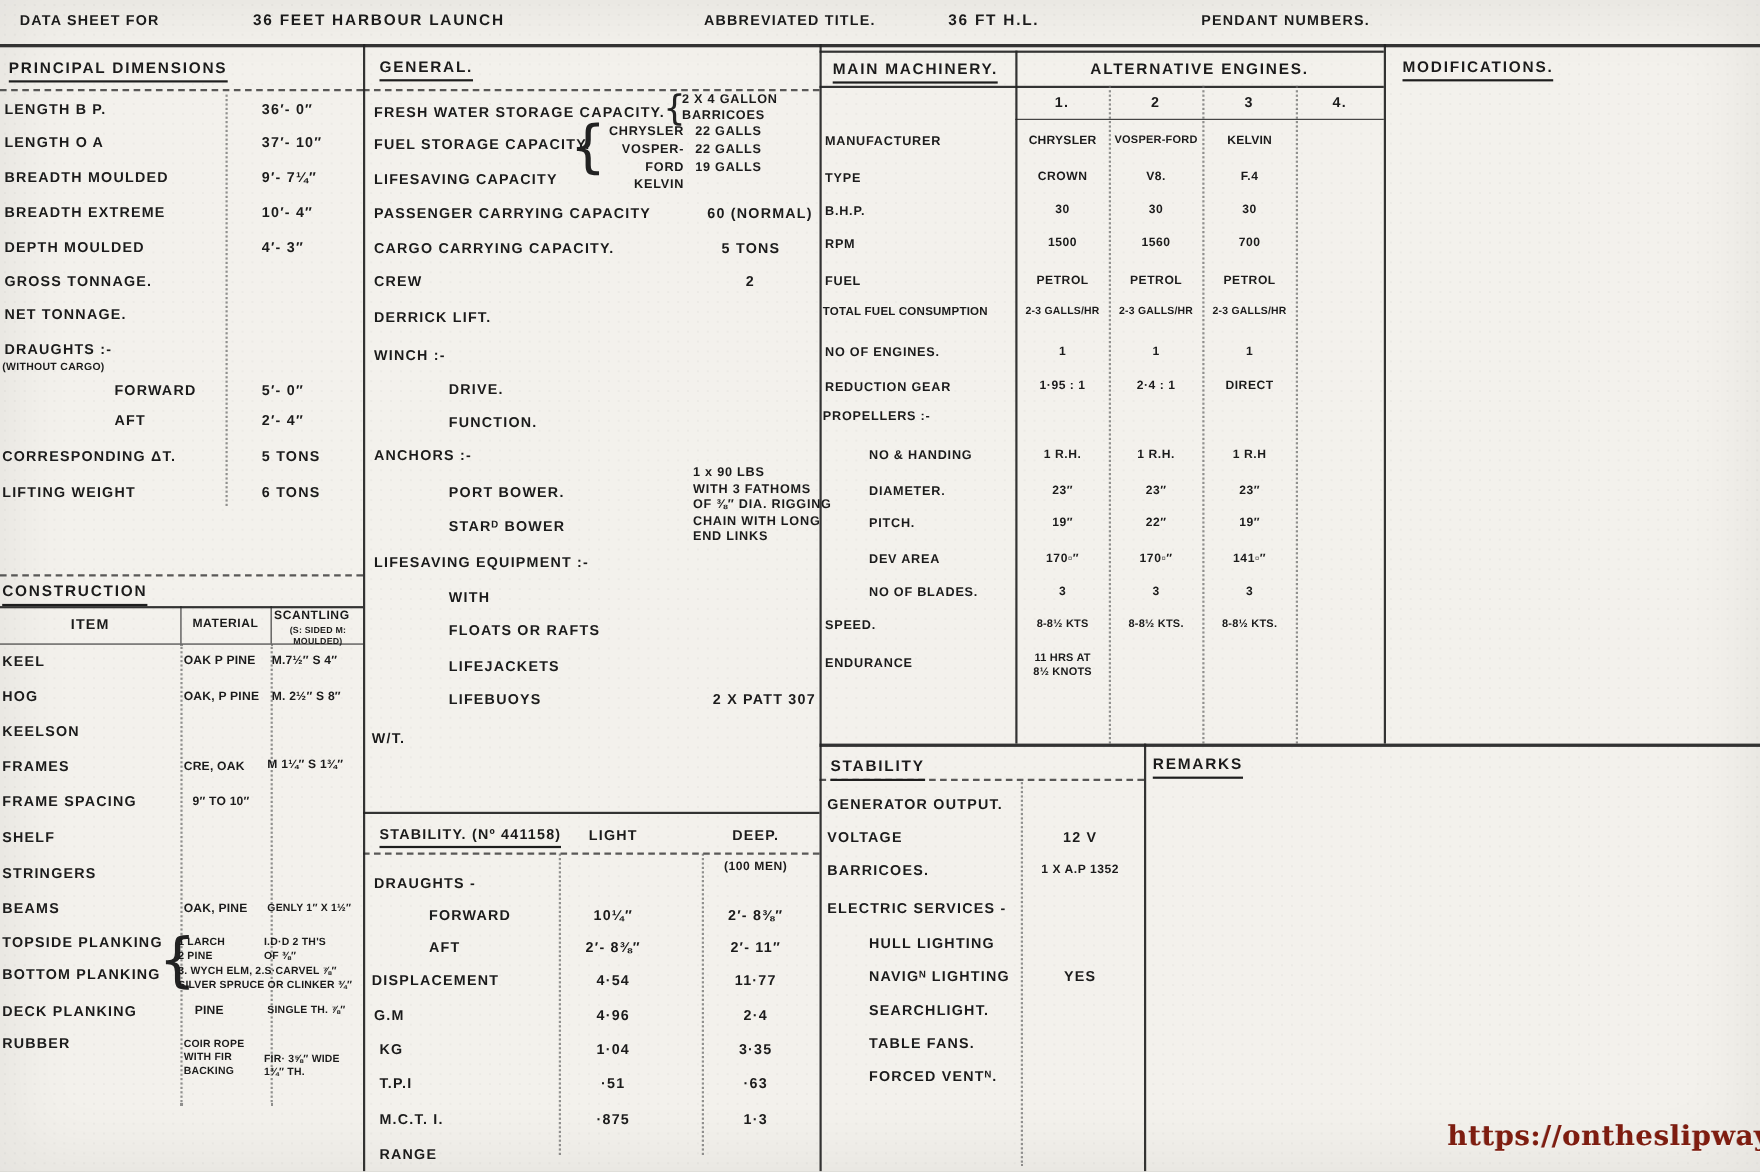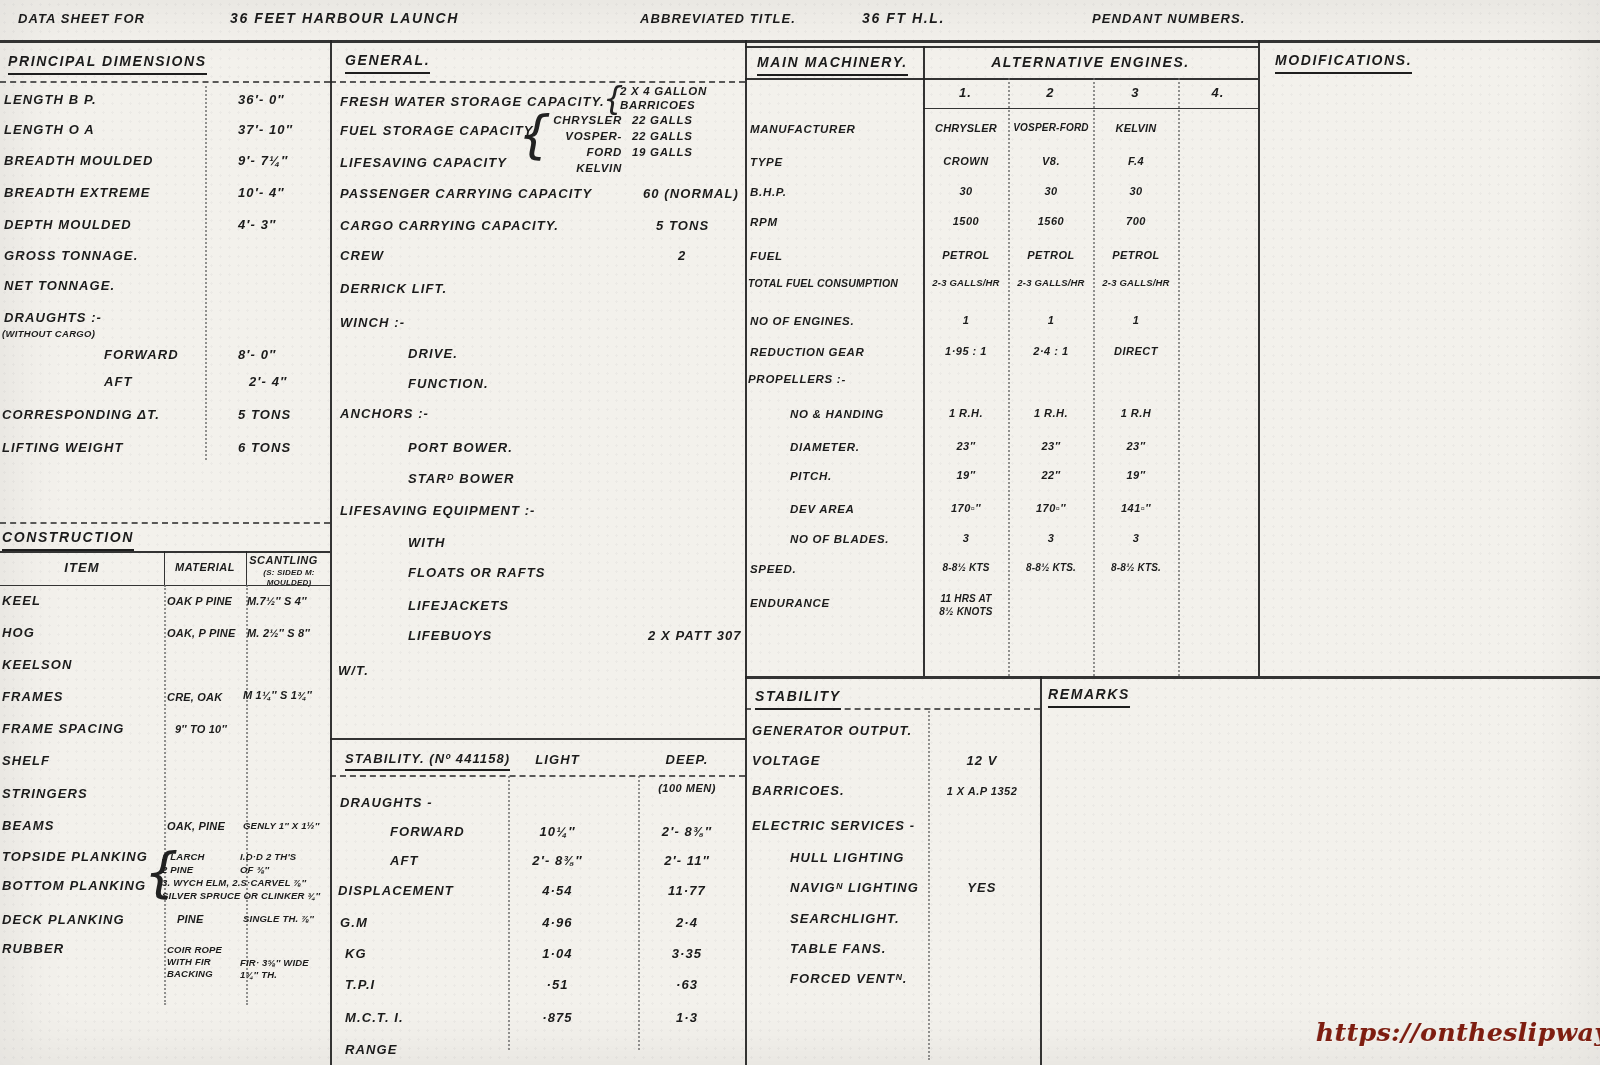--- a/index.html
+++ b/index.html
@@ -4,21 +4,20 @@
 <style>
   html,body{margin:0;padding:0;background:#d8d6d1;}
   #sheet{
     position:relative;width:1600px;height:1065px;overflow:hidden;
     background-color:#f3f1ec;
     background-image:radial-gradient(rgba(40,40,40,0.035) 1px, transparent 1.3px);
     background-size:9px 9px;
     box-shadow:inset 0 0 70px rgba(30,30,30,0.08);
     font-family:"Liberation Sans","DejaVu Sans",sans-serif;
     color:#1a1a1a;
-    font-style:italic;
   }
   .t{
     position:absolute;font-size:13px;font-weight:700;letter-spacing:1.1px;
     line-height:1.25;white-space:pre-line;color:#1b1b1b;
   }
   .lg{font-size:14px;letter-spacing:1.6px;}
   .sm{font-size:11px;letter-spacing:0.5px;}
   .xs{font-size:9.5px;letter-spacing:0.3px;}
   .xxs{font-size:8px;letter-spacing:0.2px;}
   .m{font-size:11.5px;letter-spacing:0.7px;}
@@ -90,23 +89,23 @@
   <div class="t" style="left:238px;top:153px">9′- 7¼″</div>
   <div class="t" style="left:4px;top:185px">BREADTH EXTREME</div>
   <div class="t" style="left:238px;top:185px">10′- 4″</div>
   <div class="t" style="left:4px;top:217px">DEPTH MOULDED</div>
   <div class="t" style="left:238px;top:217px">4′- 3″</div>
   <div class="t" style="left:4px;top:248px">GROSS TONNAGE.</div>
   <div class="t" style="left:4px;top:278px">NET TONNAGE.</div>
   <div class="t" style="left:4px;top:310px">DRAUGHTS :-</div>
   <div class="t xs" style="left:2px;top:328px">(WITHOUT CARGO)</div>
   <div class="t" style="left:104px;top:347px">FORWARD</div>
-  <div class="t" style="left:238px;top:347px">8′- 0″</div>
+  <div class="t" style="left:238px;top:347px">5′- 0″</div>
   <div class="t" style="left:104px;top:374px">AFT</div>
-  <div class="t" style="left:249px;top:374px">2′- 4″</div>
+  <div class="t" style="left:238px;top:374px">2′- 4″</div>
   <div class="t" style="left:2px;top:407px">CORRESPONDING ΔT.</div>
   <div class="t" style="left:238px;top:407px">5 TONS</div>
   <div class="t" style="left:2px;top:440px">LIFTING WEIGHT</div>
   <div class="t" style="left:238px;top:440px">6 TONS</div>
 
   <div class="t lg title" style="left:2px;top:529px">CONSTRUCTION</div>
   <div class="t c" style="left:0;top:560px;width:164px">ITEM</div>
   <div class="t sm c" style="left:166px;top:561px;width:78px">MATERIAL</div>
   <div class="t sm c" style="left:248px;top:554px;width:71px">SCANTLING</div>
   <div class="t xxs c" style="left:248px;top:568px;width:82px">(S: SIDED M: MOULDED)</div>
@@ -168,20 +167,25 @@
   <div class="t" style="left:656px;top:218px">5 TONS</div>
   <div class="t" style="left:340px;top:248px">CREW</div>
   <div class="t" style="left:678px;top:248px">2</div>
   <div class="t" style="left:340px;top:281px">DERRICK LIFT.</div>
   <div class="t" style="left:340px;top:315px">WINCH :-</div>
   <div class="t" style="left:408px;top:346px">DRIVE.</div>
   <div class="t" style="left:408px;top:376px">FUNCTION.</div>
   <div class="t" style="left:340px;top:406px">ANCHORS :-</div>
   <div class="t" style="left:408px;top:440px">PORT BOWER.</div>
   <div class="t" style="left:408px;top:471px">STARᴰ BOWER</div>
+  <div class="t m" style="left:630px;top:423px;line-height:14.5px">1 x 90 LBS
+WITH 3 FATHOMS
+OF ⅜″ DIA. RIGGING
+CHAIN WITH LONG
+END LINKS</div>
   <div class="t" style="left:340px;top:503px">LIFESAVING EQUIPMENT :-</div>
   <div class="t" style="left:408px;top:535px">WITH</div>
   <div class="t" style="left:408px;top:565px">FLOATS OR RAFTS</div>
   <div class="t" style="left:408px;top:598px">LIFEJACKETS</div>
   <div class="t" style="left:408px;top:628px">LIFEBUOYS</div>
   <div class="t" style="left:648px;top:628px">2 X PATT 307</div>
   <div class="t" style="left:338px;top:663px">W/T.</div>
 
   <div class="t title" style="left:345px;top:751px">STABILITY. (Nº 441158)</div>
   <div class="t c" style="left:515px;top:752px;width:85px">LIGHT</div>

